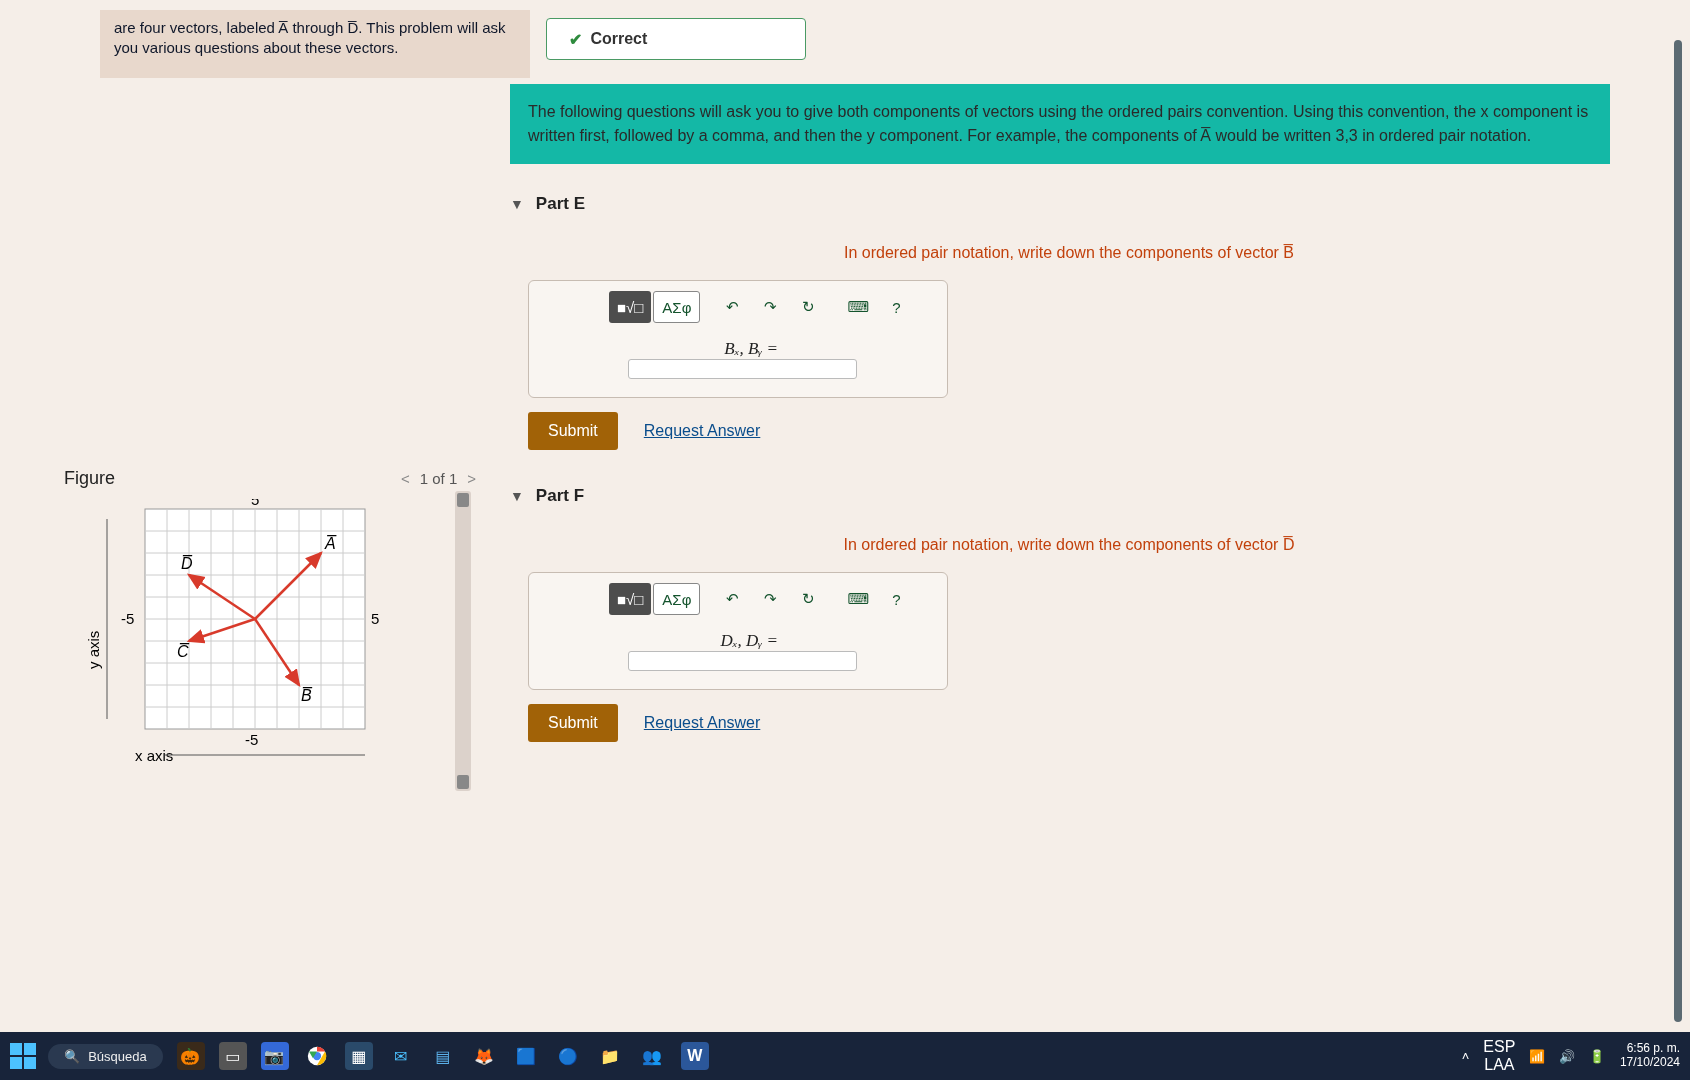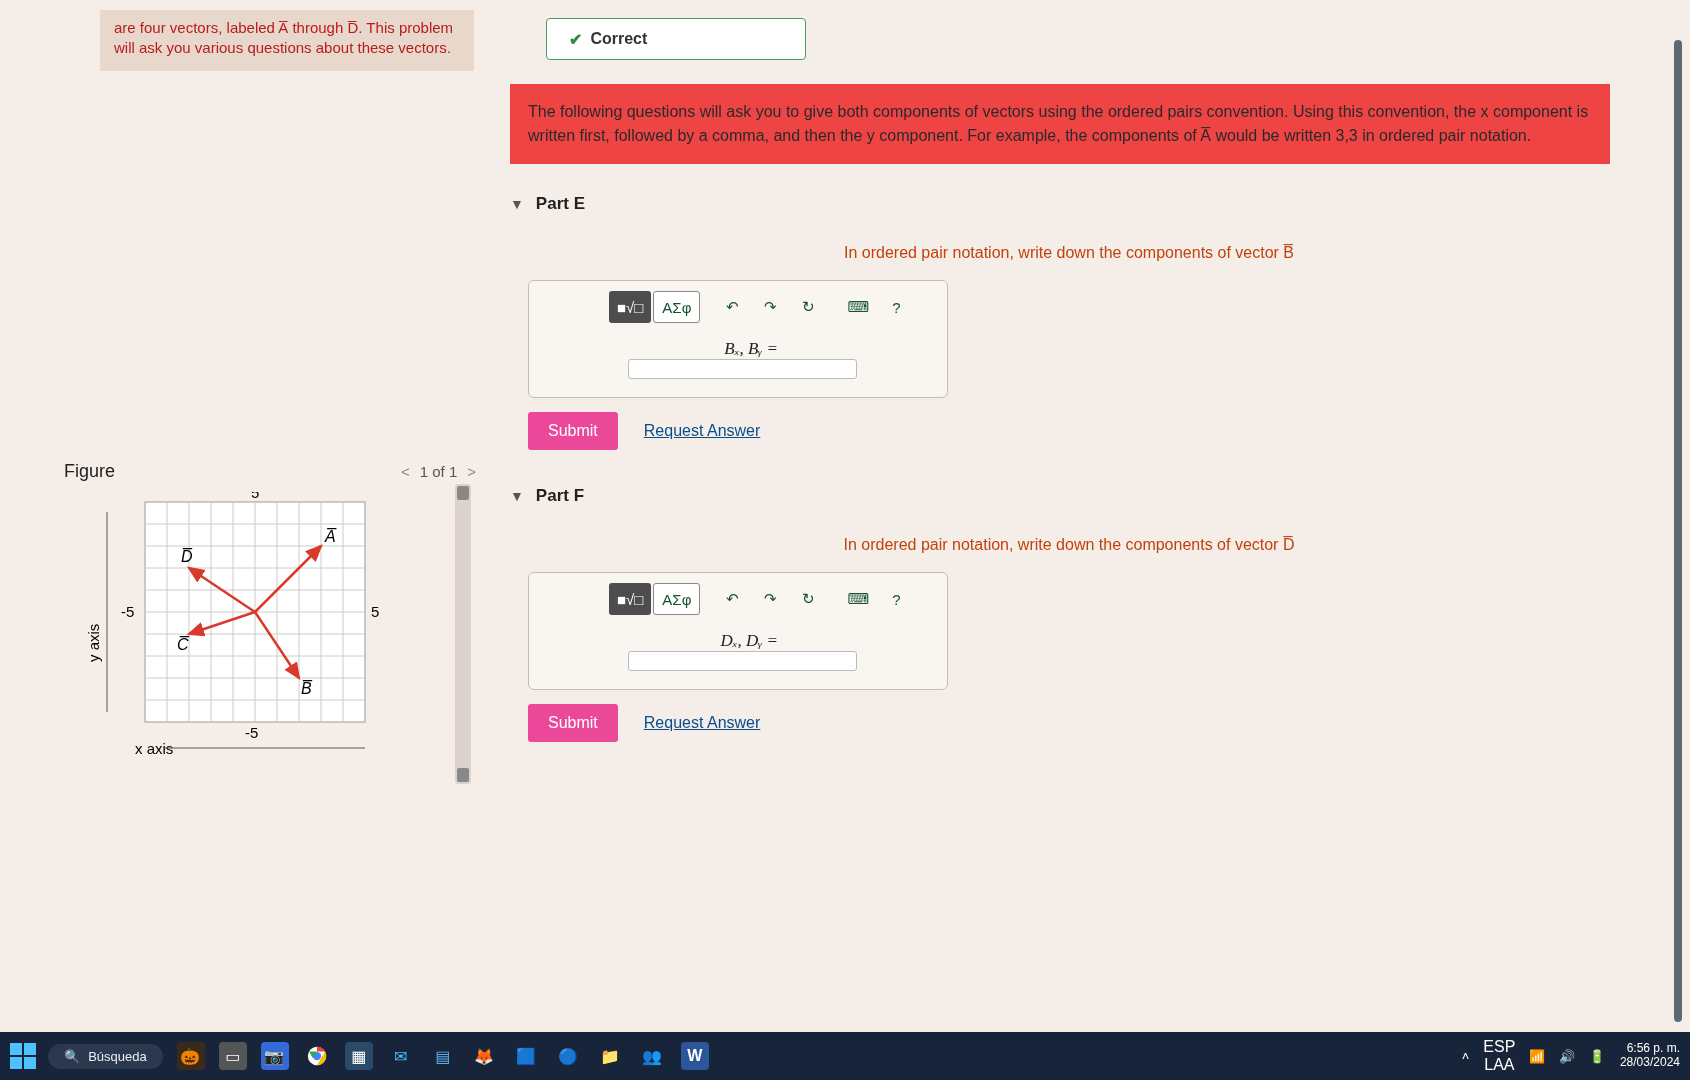--- a/index.html
+++ b/index.html
@@ -15,26 +15,26 @@
     display: flex;
     height: calc(100% - 48px);
     padding: 10px 40px 0 60px;
     gap: 30px;
   }
   .left-col { width: 420px; flex-shrink: 0; }
   .right-col { flex: 1; padding-right: 40px; }
 
   .intro-box {
     background: #e8d8cc;
-    padding: 8px 14px 12px;
+    padding: 8px 14px 19px;
     font-size: 15px;
-    color: #b91c1c;
+    color: #0f172a;
     line-height: 1.35;
     margin-bottom: 20px;
-    width: 374px;
+    width: 430px;
     margin-left: 40px;
   }
 
   .figure-header {
     display:flex; align-items:center; justify-content:space-between;
     padding: 0 4px 10px;
     margin-top: 390px;
   }
   .figure-title { font-size: 18px; color:#222; }
   .figure-nav { display:flex; align-items:center; gap:10px; font-size:15px; color:#555; }
@@ -46,21 +46,21 @@
   .scroll-thumb-v2 { position:absolute; bottom:2px; left:2px; width:12px; height:14px; background:#888; border-radius:2px;}
 
   .correct-pill {
     border: 1px solid #4a9a64; background:#fff; color:#333;
     padding: 10px 22px; border-radius: 4px; display:inline-flex; gap:8px; align-items:center;
     margin: 8px 0 24px 36px; font-size:16px; width: 260px; height:42px;
   }
   .check-ic { color:#2e8b3d; font-weight:bold; }
 
   .info-box {
-    background: #ef4444; padding: 16px 18px; font-size:16px; color:#2a2a2a;
+    background: #14b8a6; padding: 16px 18px; font-size:16px; color:#2a2a2a;
     line-height:1.5; margin-bottom: 30px;
   }
 
   .part-header {
     display:flex; align-items:center; gap:12px; font-size:17px; font-weight:bold;
     color:#222; margin: 14px 0 30px 0;
   }
   .caret { font-size:14px; color:#555; }
 
   .question-text { font-size:16px; color:#c2410c; margin: 0 0 18px 18px; text-align: center;}
@@ -73,21 +73,21 @@
   .tb-btn { display:inline-flex; align-items:center; justify-content:center; height:32px; min-width:36px;
     border-radius:3px; font-size:15px; color:#14532d; cursor:pointer; }
   .tb-btn.dark { background:#4d4d4d; color:#fff; padding:0 8px;}
   .tb-btn.lightb { border:1px solid #888; background:#fff; padding:0 8px;}
   .tb-sep { width:10px;}
   .answer-row { display:flex; align-items:center; padding: 10px 14px 18px; flex-direction: column;}
   .answer-label { width:80px; text-align:right; font-style:italic; font-family: Georgia, serif; color:#222; font-size:17px;}
   .answer-input { flex:1; height:44px; border:1px solid #bbb; border-radius:3px; background:#fff; margin-left:8px; padding:0 10px; font-size:16px;}
 
   .action-row { display:flex; align-items:center; gap:26px; margin-left:18px; margin-bottom: 36px;}
-  .submit-btn { background:#ec4899; color:#fff; padding:10px 20px; font-size:16px; border:none; border-radius:3px; cursor:pointer;}
+  .submit-btn { background:#a16207; color:#fff; padding:10px 20px; font-size:16px; border:none; border-radius:3px; cursor:pointer;}
   .req-link { color:#0a4d8c; text-decoration:underline; font-size:16px; cursor:pointer;}
 
   
   .taskbar { position:absolute; bottom:0; left:0; right:0; height:48px; background:#18243a; display:flex; align-items:center; padding:0 10px; color:#fff; font-size:13px;}
   .tb-left { display:flex; align-items:center; gap:6px;}
   .start-ic { width:26px; height:26px; display:grid; grid-template-columns:1fr 1fr; grid-template-rows:1fr 1fr; gap:2px;}
   .start-ic div{ background:#4cc2ff;}
   .search-box { display:flex; align-items:center; gap:8px; background:#2a3950; border-radius:18px; padding:5px 16px; margin-left:6px; color:#eee;}
   .taskbar .app-ic { width:28px; height:28px; border-radius:4px; margin-left:8px; display:flex;align-items:center;justify-content:center; font-size:16px;}
   .tb-right { margin-left:auto; display:flex; align-items:center; gap:14px;}
@@ -278,16 +278,16 @@
     <span>˄</span>
     <div class="lang">
       <div>ESP</div>
       <div>LAA</div>
     </div>
     <span>📶</span>
     <span>🔊</span>
     <span>🔋</span>
     <div class="clock">
       <div>6:56 p. m.</div>
-      <div>28/03/2024</div>
+      <div>17/10/2024</div>
     </div>
   </div>
 </div>
 
 </body></html>

